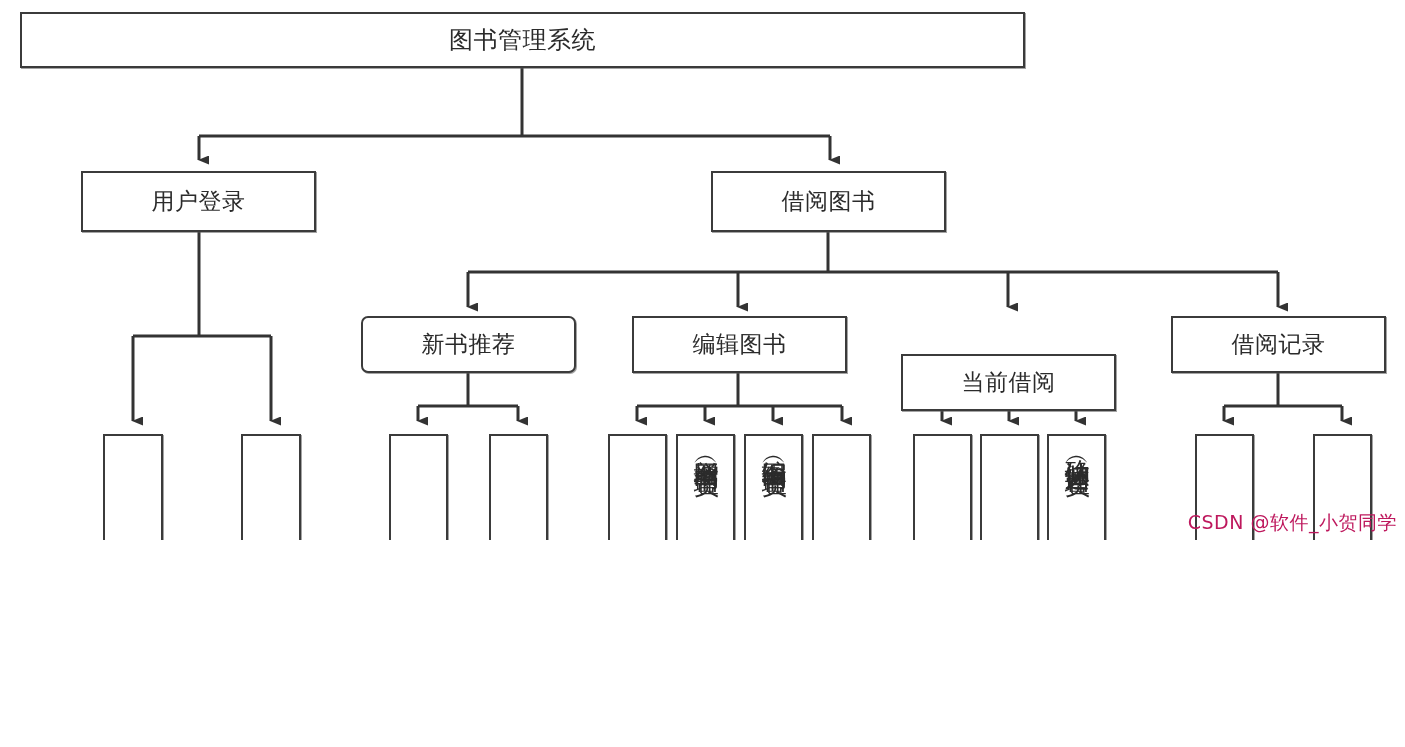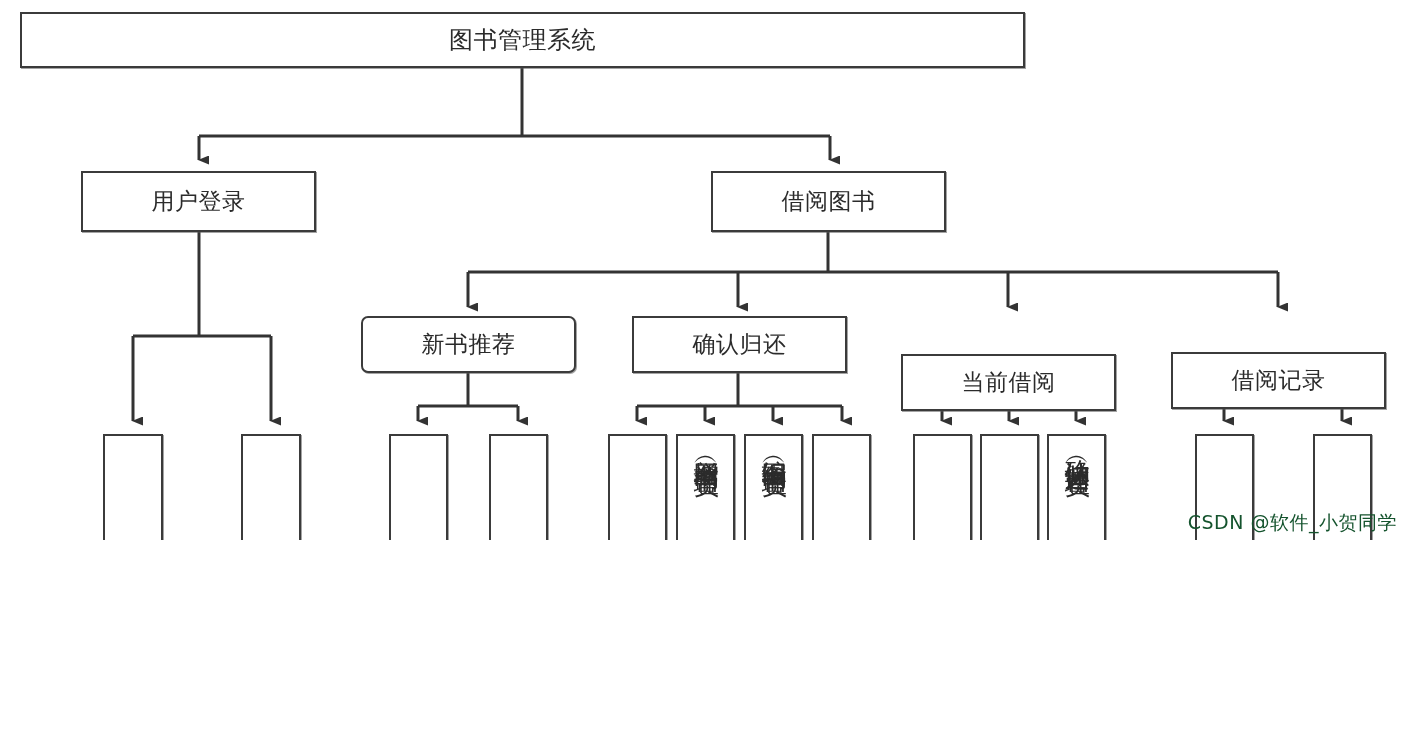--- a/index.html
+++ b/index.html
@@ -70,21 +70,21 @@
   }
   .node.vert.topalign {
     align-items: flex-start;
     padding-top: 4px;
   }
   #watermark {
     position: absolute;
     right: 8px;
     bottom: 4px;
     font-size: 19px;
-    color: #14532d;
+    color: #be185d;
     letter-spacing: 0.5px;
     white-space: nowrap;
     font-family: "DejaVu Sans", "Liberation Sans", sans-serif;
   }
 </style>
 </head>
 <body>
 
 <div id="diagram-root">
 
@@ -146,26 +146,26 @@
     <span class="node-label">用户登录</span>
   </div>
   <div class="node horiz" style="left:711px; top:171px; width:235px; height:61px;">
     <span class="node-label">借阅图书</span>
   </div>
 
   <div class="node horiz" style="left:361px; top:316px; width:215px; height:57px;border-radius:7px;">
     <span class="node-label">新书推荐</span>
   </div>
   <div class="node horiz" style="left:632px; top:316px; width:215px; height:57px;">
-    <span class="node-label">确认归还</span>
+    <span class="node-label">编辑图书</span>
   </div>
   <div class="node horiz" style="left:901px; top:316px; width:215px; height:57px;margin-top:38px;">
     <span class="node-label">当前借阅</span>
   </div>
-  <div class="node horiz" style="left:1171px; top:316px; width:215px; height:57px;margin-top:36px;">
+  <div class="node horiz" style="left:1171px; top:316px; width:215px; height:57px;">
     <span class="node-label">借阅记录</span>
   </div>
 
   <div class="node vert" style="left:103px; top:434px; width:60px; height:300px;">
     <span class="node-label">用户登录</span>
   </div>
   <div class="node vert" style="left:241px; top:434px; width:60px; height:300px;">
     <span class="node-label">注销登录</span>
   </div>
 

